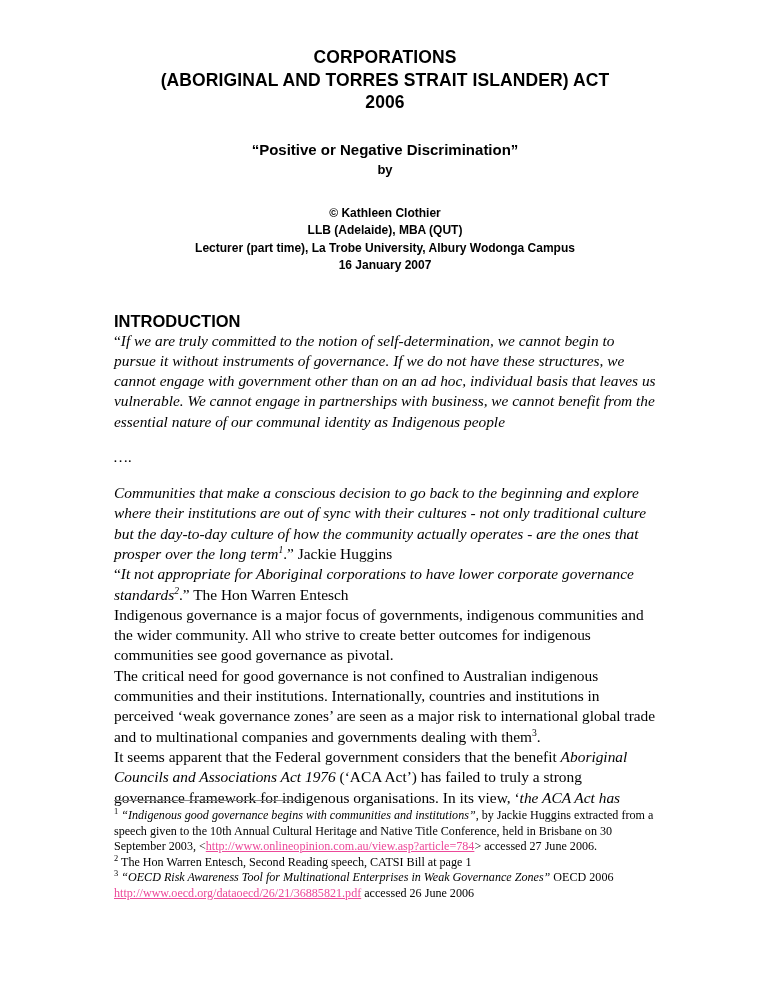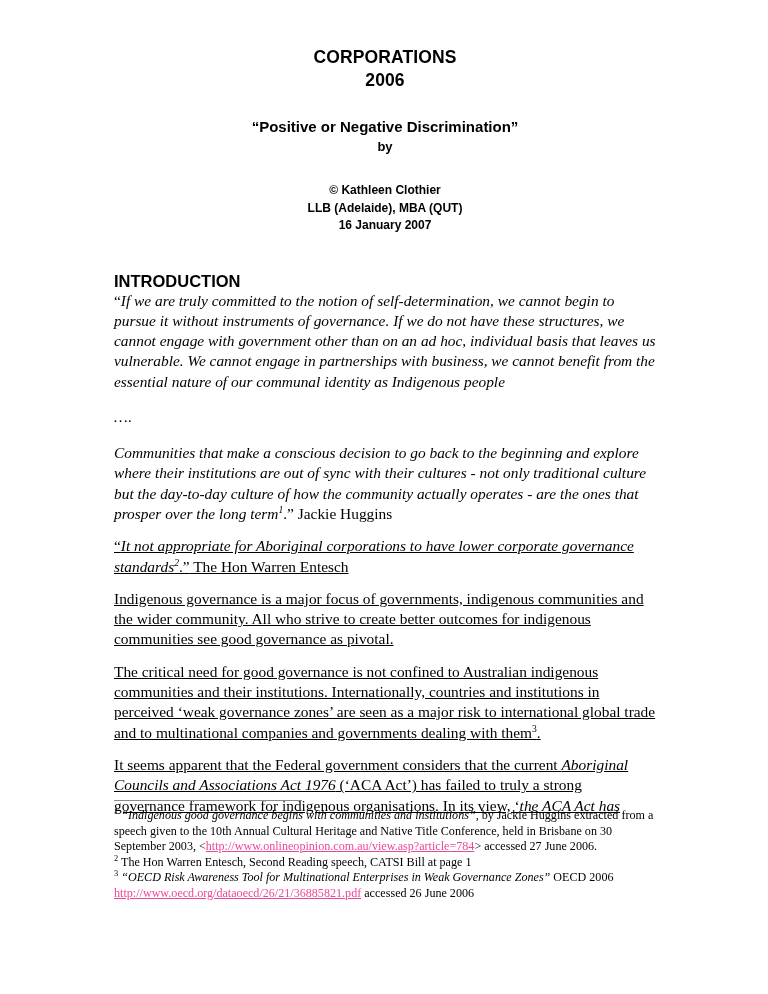--- a/index.html
+++ b/index.html
@@ -75,21 +75,21 @@
     padding-top: 36px;
   }
 
   
   .para {
     font-size: 15.4px;
     line-height: 20.3px;
     margin: 0;
     text-align: left;
   }
-  .para + .para { margin-top: 12px; text-decoration: underline; }
+  .para + .para { margin-top: 0; }
 
   .gap-para { margin-top: 20px; }
   em.i { font-style: italic; }
 
   .ellipsis-line {
     font-size: 15.4px;
     line-height: 20.3px;
     font-style: italic;
     letter-spacing: 0.5px;
   }
@@ -140,48 +140,50 @@
 </head>
 <body>
 
 <div class="page">
 
   <div class="content">
 
     <div class="title-block">
       <h1 class="doc-title">
         <span class="tline">CORPORATIONS</span>
+        <span class="tline">(ABORIGINAL AND TORRES STRAIT ISLANDER) ACT</span>
         <span class="tline">2006</span>
       </h1>
 
       <div class="subtitle">“Positive or Negative Discrimination”</div>
       <div class="byline-by">by</div>
 
       <div class="author-block">
         <span class="aline">© Kathleen Clothier</span>
         <span class="aline">LLB (Adelaide), MBA (QUT)</span>
+        <span class="aline">Lecturer (part time), La Trobe University, Albury Wodonga Campus</span>
         <span class="aline">16 January 2007</span>
       </div>
     </div>
 
     <h2 class="section-heading">INTRODUCTION</h2>
 
     <p class="para"><span>“</span><em class="i">If we are truly committed to the notion of self-determination, we cannot begin to pursue it without instruments of governance. If we do not have these structures, we cannot engage with government other than on an ad hoc, individual basis that leaves us vulnerable. We cannot engage in partnerships with business, we cannot benefit from the essential nature of our communal identity as Indigenous people</em></p>
 
     <p class="ellipsis-line">….</p>
 
     <p class="para"><em class="i">Communities that make a conscious decision to go back to the beginning and explore where their institutions are out of sync with their cultures - not only traditional culture but the day-to-day culture of how the community actually operates - are the ones that prosper over the long term</em><sup class="fn">1</sup><span>.”</span><span> Jackie Huggins</span></p>
 
     <p class="para gap-para"><span>“</span><em class="i">It not appropriate for Aboriginal corporations to have lower corporate governance standards</em><sup class="fn">2</sup><span>.”</span><span> The Hon Warren Entesch</span></p>
 
     <p class="para gap-para">Indigenous governance is a major focus of governments, indigenous communities and the wider community. All who strive to create better outcomes for indigenous communities see good governance as pivotal.</p>
 
     <p class="para gap-para"><span>The critical need for good governance is not confined to Australian indigenous communities and their institutions.  Internationally, countries and institutions in perceived ‘weak governance zones’ are seen as a major risk to international global trade and to multinational companies and governments dealing with them</span><sup class="fnr">3</sup><span>.</span></p>
 
-    <p class="para gap-para"><span>It seems apparent that the Federal government considers that the current </span><em class="i">Aboriginal Councils and Associations Act 1976</em><span> (‘ACA Act’) has failed to truly a strong governance framework for indigenous organisations.  In its view, ‘</span><em class="i">the ACA Act has</em></p>
+    <p class="para gap-para"><span>It seems apparent that the Federal government considers that the benefit </span><em class="i">Aboriginal Councils and Associations Act 1976</em><span> (‘ACA Act’) has failed to truly a strong governance framework for indigenous organisations.  In its view, ‘</span><em class="i">the ACA Act has</em></p>
 
   </div>
 
   <div class="footnotes">
     <hr class="fn-rule">
 
     <p class="fn-item"><sup class="fn-num">1</sup> <em class="i">“Indigenous good governance begins with communities and institutions”</em><span>, by Jackie Huggins extracted from a speech given to the 10th Annual Cultural Heritage and Native Title Conference, held in Brisbane on 30 September 2003, &lt;</span><a class="fn-link" href="#">http://www.onlineopinion.com.au/view.asp?article=784</a><span>&gt; accessed 27 June 2006.</span></p>
 
     <p class="fn-item"><sup class="fn-num">2</sup> <span>The Hon Warren Entesch, Second Reading speech, CATSI Bill at page 1</span></p>
 

